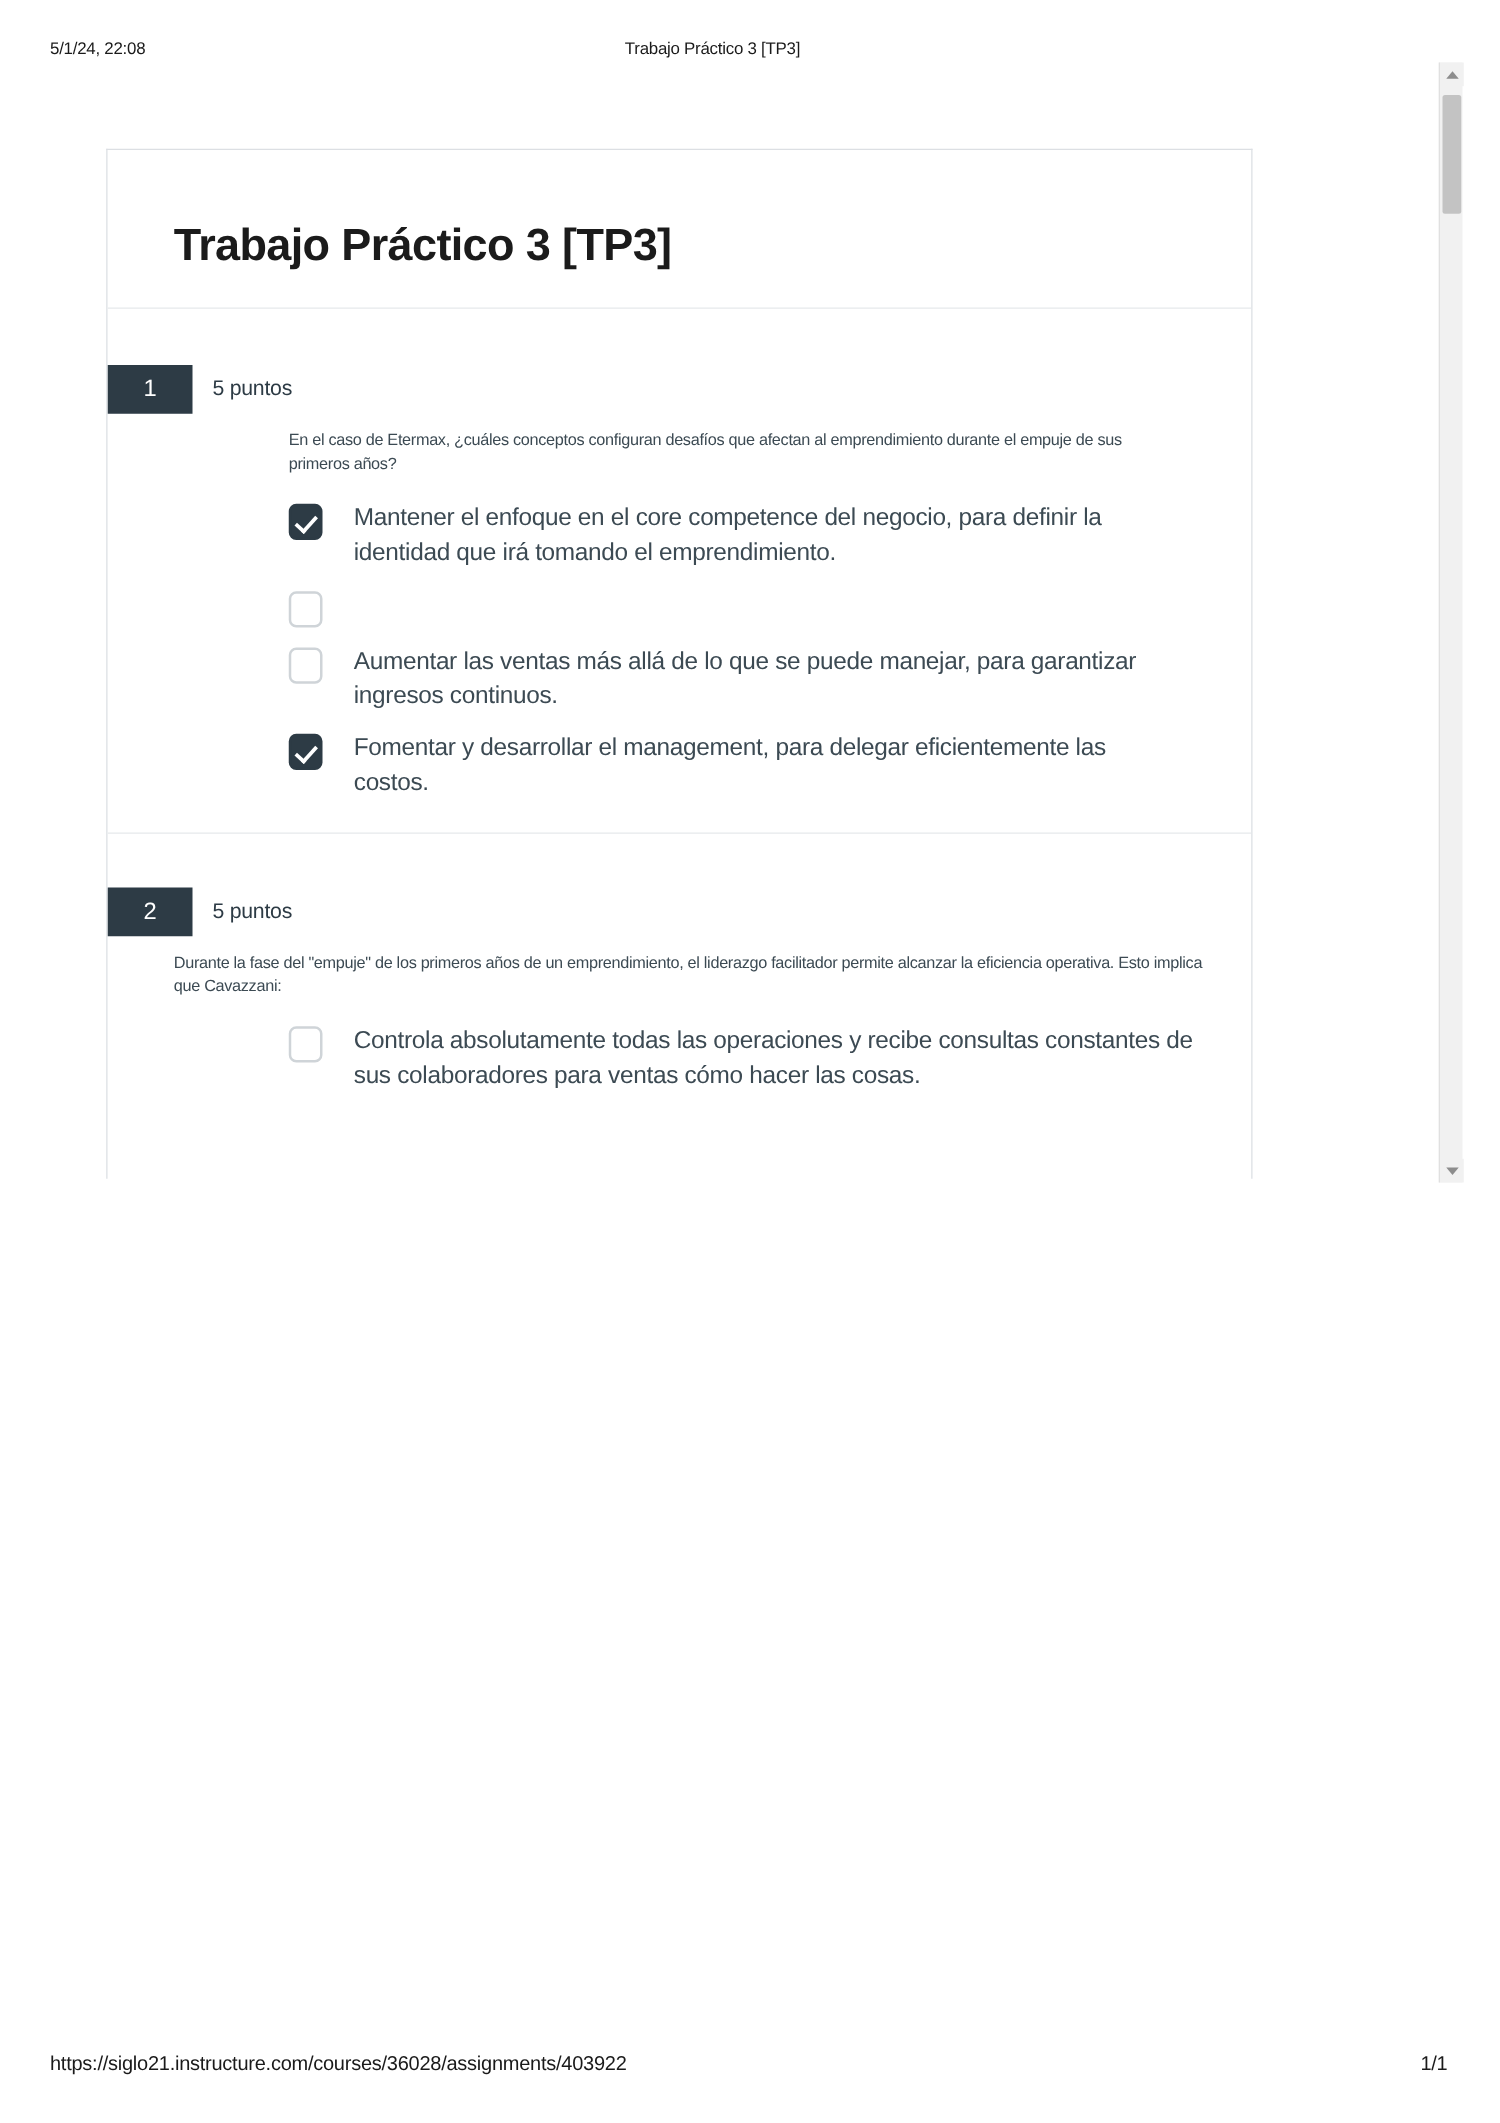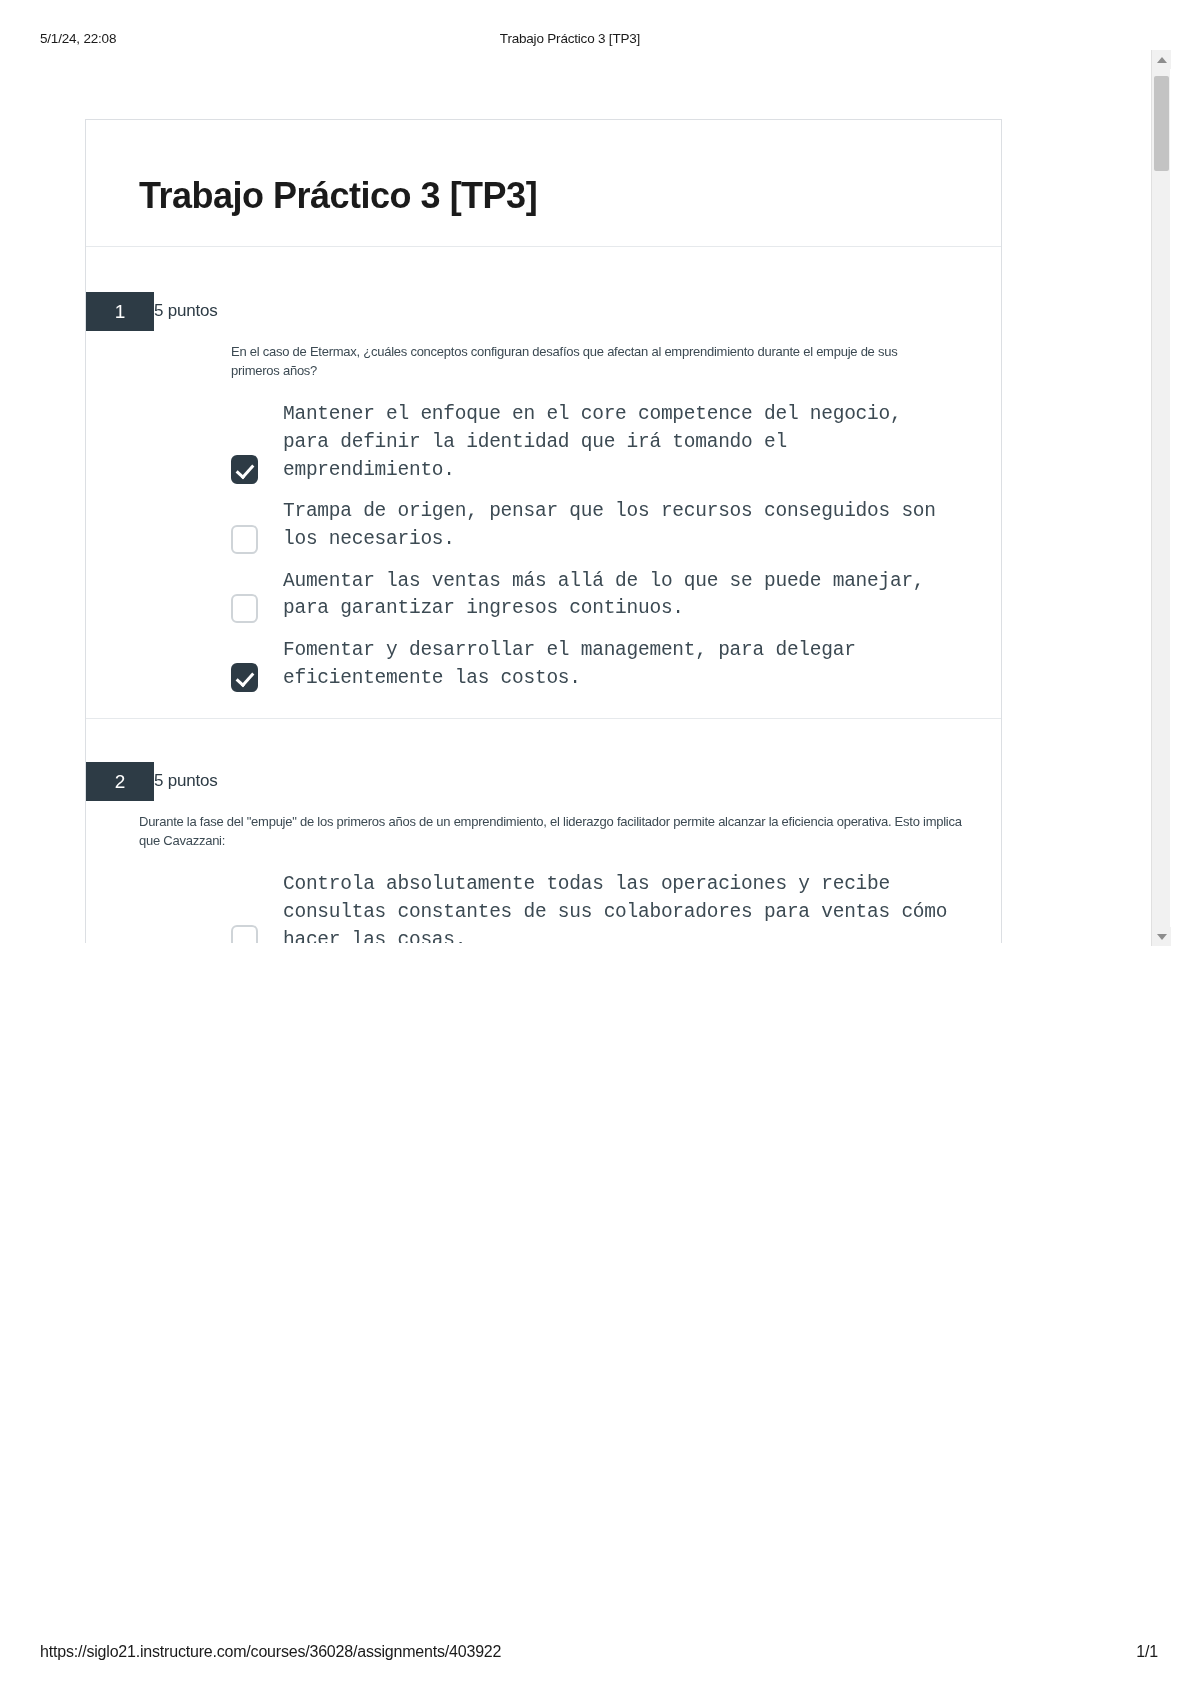--- a/index.html
+++ b/index.html
@@ -80,41 +80,41 @@
     color: #ffffff;
     font-size: 19px;
     display: flex;
     align-items: center;
     justify-content: center;
     margin-left: 0;
   }
   .q-points {
     font-size: 17px;
     color: #2d3b45;
+    padding-left: 16px;
     padding-top: 9px;
     letter-spacing: -0.2px;
   }
   .q-body {
     padding: 12px 32px 0 145px;
   }
   .q-text {
     font-size: 13px;
     line-height: 1.42;
     color: #3c4a53;
     letter-spacing: -0.25px;
     margin: 0 0 14px 0;
   }
 
   
   .answers { margin: 0; padding: 0; }
   .answer-row {
     display: flex;
-    align-items: flex-end;
+    align-items: flex-start;
     padding: 7px 0 7px 0;
-    font-family: Liberation Mono, monospace;
   }
   .cbox {
     width: 27px; height: 29px;
     min-width: 27px;
     border-radius: 6px;
     margin-top: 2px;
     margin-right: 0;
     position: relative;
   }
   .cbox.unchecked {
@@ -220,21 +220,20 @@
       <p class="q-text">En el caso de Etermax, ¿cuáles conceptos configuran desafíos que afectan al emprendimiento durante el empuje de sus primeros años?</p>
       <div class="answers">
 
         <div class="answer-row">
           <span class="cbox checked"></span>
           <span class="answer-text">Mantener el enfoque en el core competence del negocio, para definir la identidad que irá tomando el emprendimiento.</span>
         </div>
 
         <div class="answer-row">
           <span class="cbox unchecked"></span>
-          <span class="answer-text">Trampa de origen, pensar que los recursos conseguidos son los necesarios.</span>
         </div>
 
         <div class="answer-row">
           <span class="cbox unchecked"></span>
           <span class="answer-text">Aumentar las ventas más allá de lo que se puede manejar, para garantizar ingresos continuos.</span>
         </div>
 
 
         <div class="answer-row" style="padding-bottom:26px;">
           <span class="cbox checked"></span>

